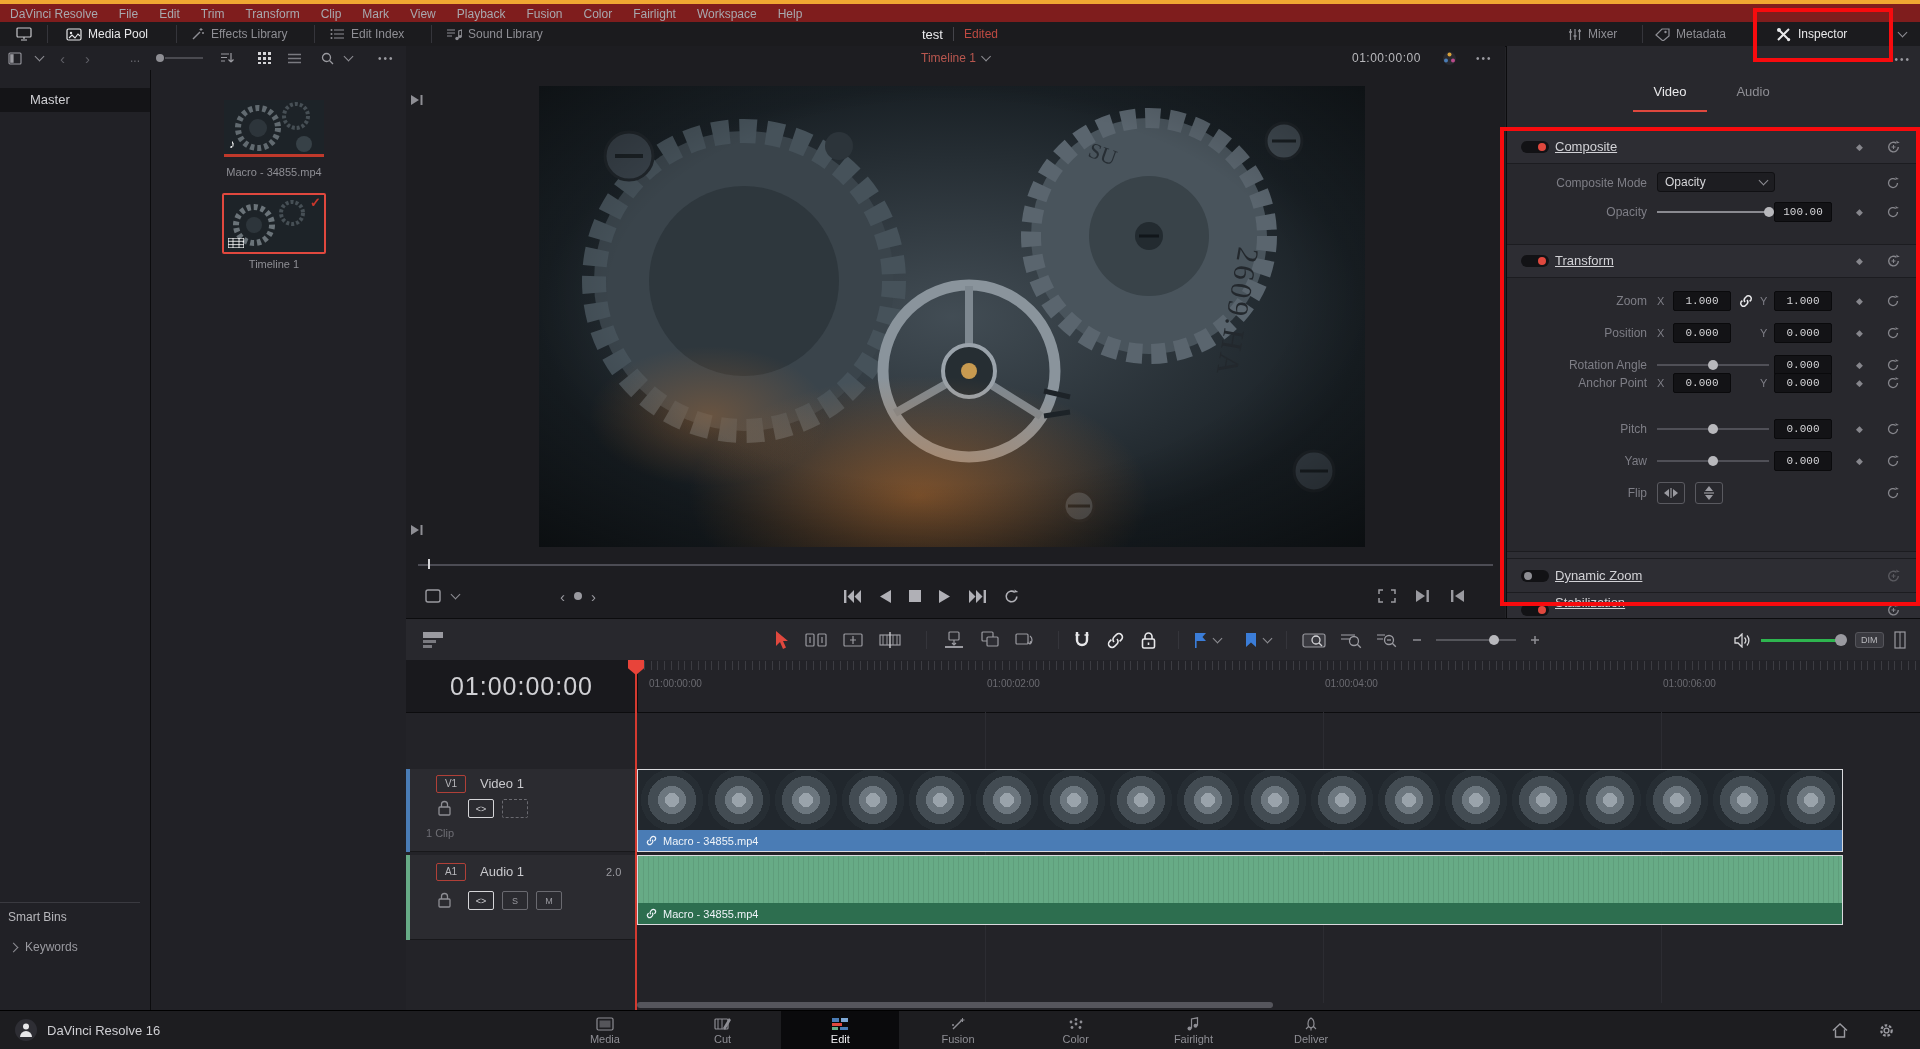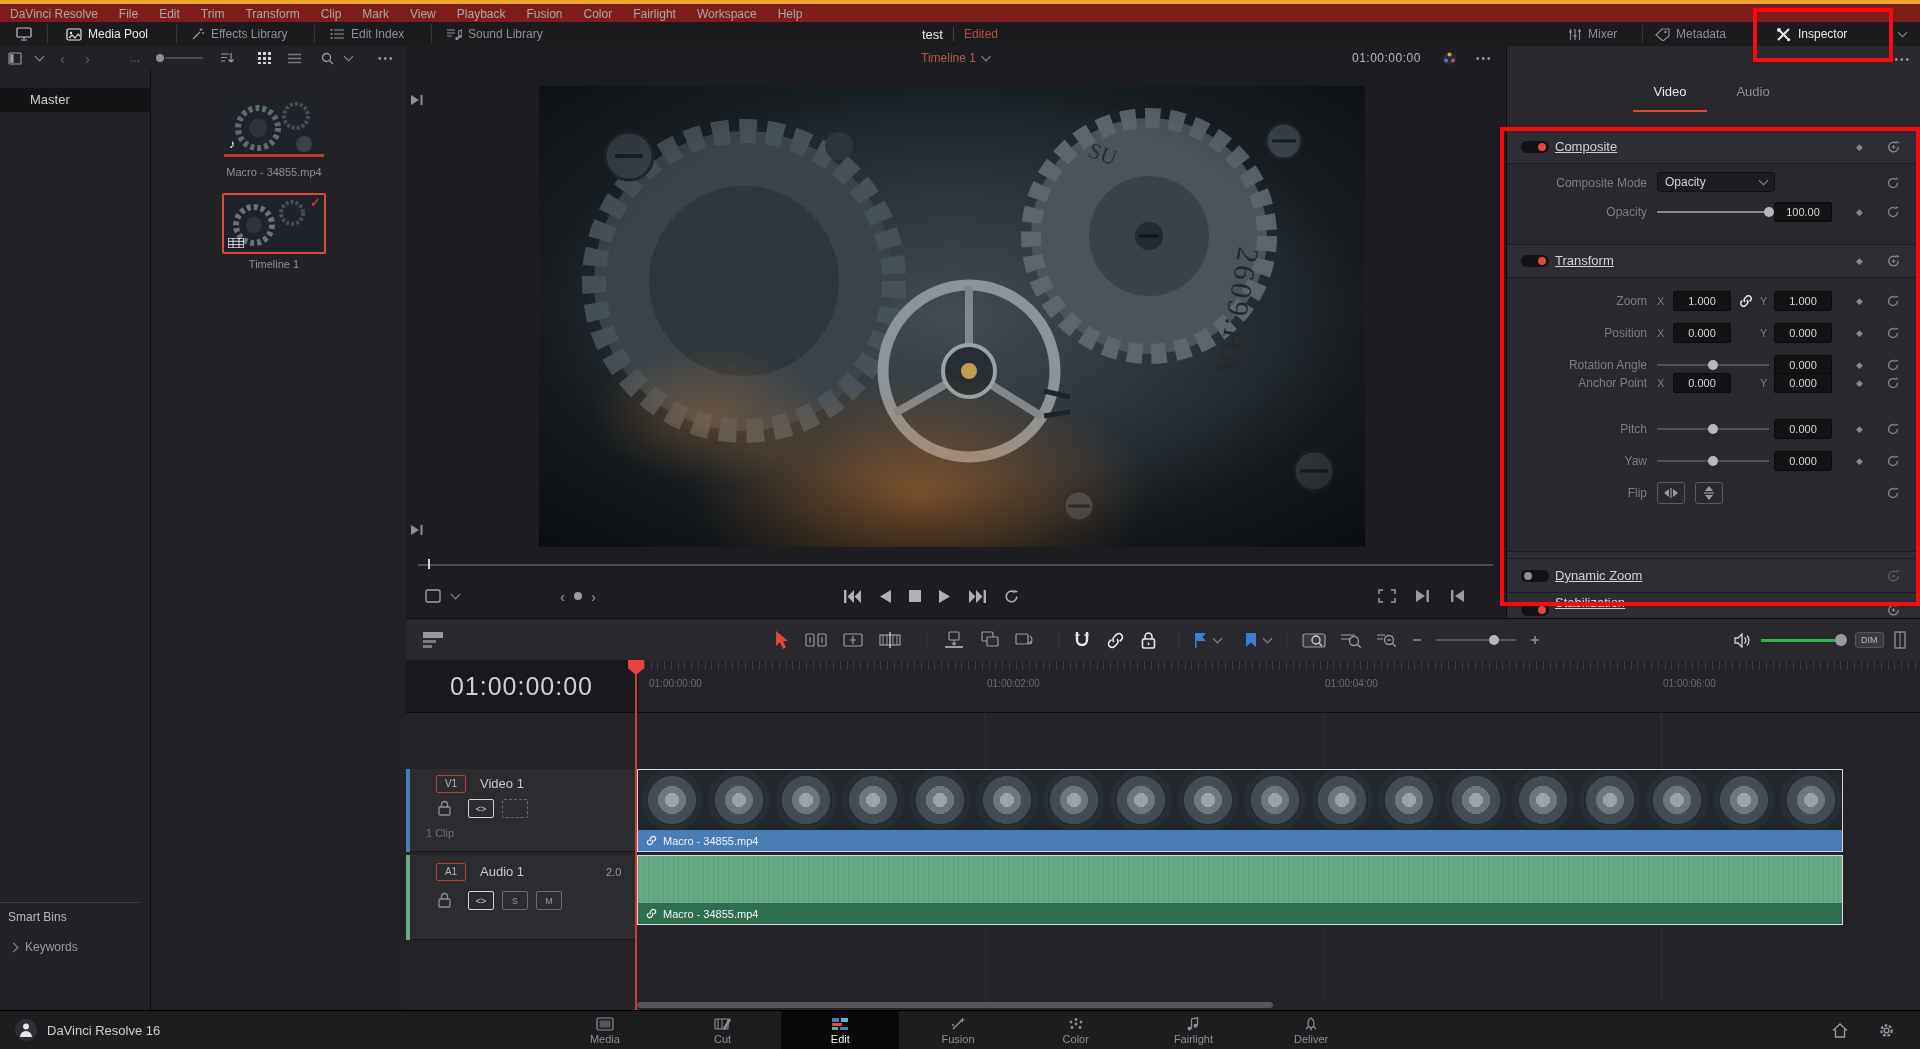--- a/index.html
+++ b/index.html
@@ -50,21 +50,21 @@
   .toggle{position:absolute;left:14px;top:10px;width:28px;height:12px;background:#121215;border-radius:7px;}
   .toggle .dot{position:absolute;top:2px;width:8px;height:8px;border-radius:50%;}
   .toggle.on .dot{right:3px;background:#e0483e;}
   .toggle.off .dot{left:3px;background:#8e8e94;}
   .kf{position:absolute;left:349px;color:#86868c;font-size:9px;top:50%;transform:translateY(-50%);}
   .reset{position:absolute;left:379px;top:50%;transform:translateY(-50%);}
   .irow{position:absolute;left:0;width:414px;height:26px;}
   .ilabel{position:absolute;left:0;width:140px;text-align:right;color:#7e7e86;font-size:12px;line-height:26px;}
   .xylab{position:absolute;color:#7e7e86;font-size:11px;line-height:26px;}
   .x1{left:150px;} .y1{left:253px;}
-  .vbox{position:absolute;top:3px;width:56px;height:18px;background:#131316;border:1px solid #0a0a0c;border-radius:2px;color:#d5d5d8;font-size:11px;text-align:center;font-family:Liberation Sans, sans-serif;padding:0;}
+  .vbox{position:absolute;top:3px;width:56px;height:18px;background:#131316;border:1px solid #0a0a0c;border-radius:2px;color:#d5d5d8;font-size:11px;text-align:center;font-family:Liberation Mono, monospace;padding:0;}
   .vb1{left:166px;} .vb2{left:267px;}
   .linkic{position:absolute;left:232px;top:6px;}
   .dropdown{position:absolute;left:150px;top:2px;width:118px;height:20px;background:#1d1d21;border:1px solid #101013;border-radius:3px;display:flex;align-items:center;justify-content:space-between;padding:0 7px;box-sizing:border-box;color:#d5d5d8;font-size:12px;}
   .slider{position:absolute;left:150px;top:0;width:112px;height:26px;}
   .slider .track{position:absolute;left:0;right:0;top:12px;height:2px;background:#505057;}
   .slider .fill{position:absolute;left:0;top:12px;height:2px;background:#8a8a90;}
   .slider .knob{position:absolute;top:8px;width:10px;height:10px;border-radius:50%;background:#b8b8bc;margin-left:-5px;}
   .flipbtn{position:absolute;top:2px;width:26px;height:20px;border:1px solid #5a5a60;border-radius:3px;display:flex;align-items:center;justify-content:center;}
   
   .tl-toolbar{left:406px;top:618px;width:1514px;height:42px;background:#28282d;border-top:1px solid #0c0c0e;border-bottom:1px solid #0c0c0e;}

